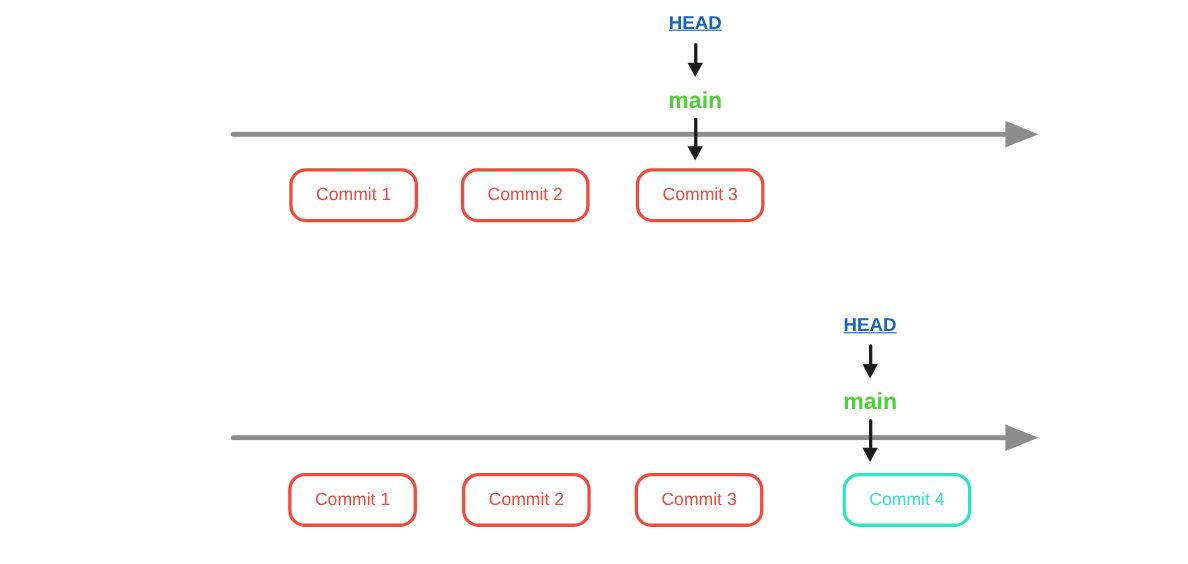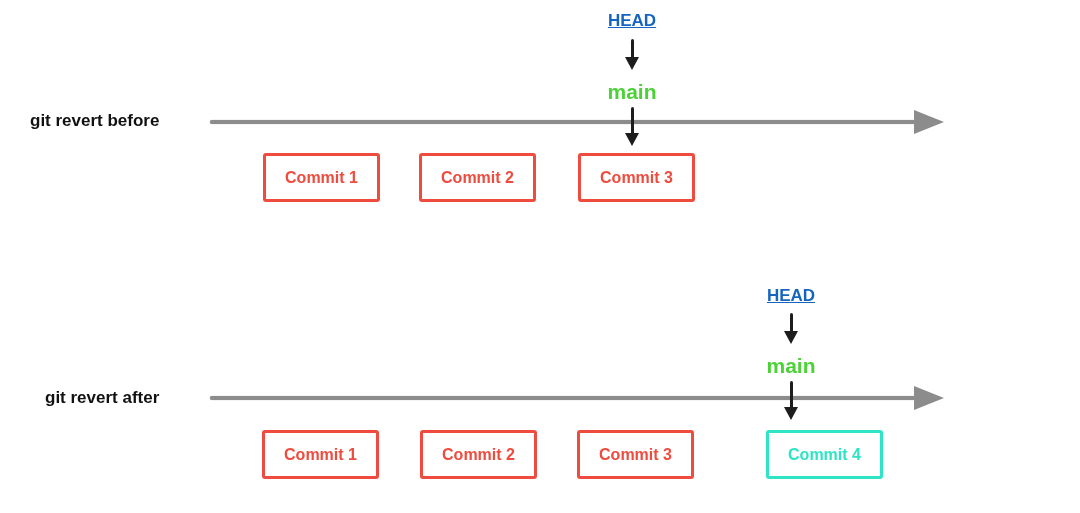--- a/index.html
+++ b/index.html
@@ -103,26 +103,26 @@
   .s1 .arrow-a .shaft { height: 19px; }
   .s1 .arrow-b { left: 791px; top: 381px; }
   .s1 .arrow-b .shaft { height: 27px; }
 
   
   .commit {
     position: absolute;
     width: 111px;
     height: 43px;
     border: 3px solid var(--commit-border, #ef4b3e);
-    border-radius: 3px;
+    border-radius: 15px;
     background: #ffffff;
     display: flex;
     align-items: center;
     justify-content: center;
-    font-weight: bold;
+    font-weight: normal;
     font-size: 16px;
     color: var(--commit-border, #ef4b3e);
     white-space: nowrap;
   }
   .commit.new {
     border-color: var(--commit-new, #2ee4c6);
     color: var(--commit-new, #2ee4c6);
   }
   .s0 .c1 { left: 263px; top: 153px; }
   .s0 .c2 { left: 419px; top: 153px; }
@@ -131,21 +131,20 @@
   .s1 .c2 { left: 420px; top: 430px; }
   .s1 .c3 { left: 577px; top: 430px; }
   .s1 .c4 { left: 766px; top: 430px; }
 </style>
 </head>
 <body>
 
 <div class="canvas">
 
   <div class="layer s0">
-    <div class="row-label">git revert before</div>
 
     <div class="tl-line"></div>
     <div class="tl-head"></div>
 
     <div class="head-label">HEAD</div>
     <div class="v-arrow arrow-a">
       <div class="shaft"></div>
       <div class="tip"></div>
     </div>
     <div class="branch-label">main</div>
@@ -153,21 +152,20 @@
       <div class="shaft"></div>
       <div class="tip"></div>
     </div>
 
     <div class="commit c1">Commit 1</div>
     <div class="commit c2">Commit 2</div>
     <div class="commit c3">Commit 3</div>
   </div>
 
   <div class="layer s1">
-    <div class="row-label">git revert after</div>
 
     <div class="tl-line"></div>
     <div class="tl-head"></div>
 
     <div class="head-label">HEAD</div>
     <div class="v-arrow arrow-a">
       <div class="shaft"></div>
       <div class="tip"></div>
     </div>
     <div class="branch-label">main</div>

